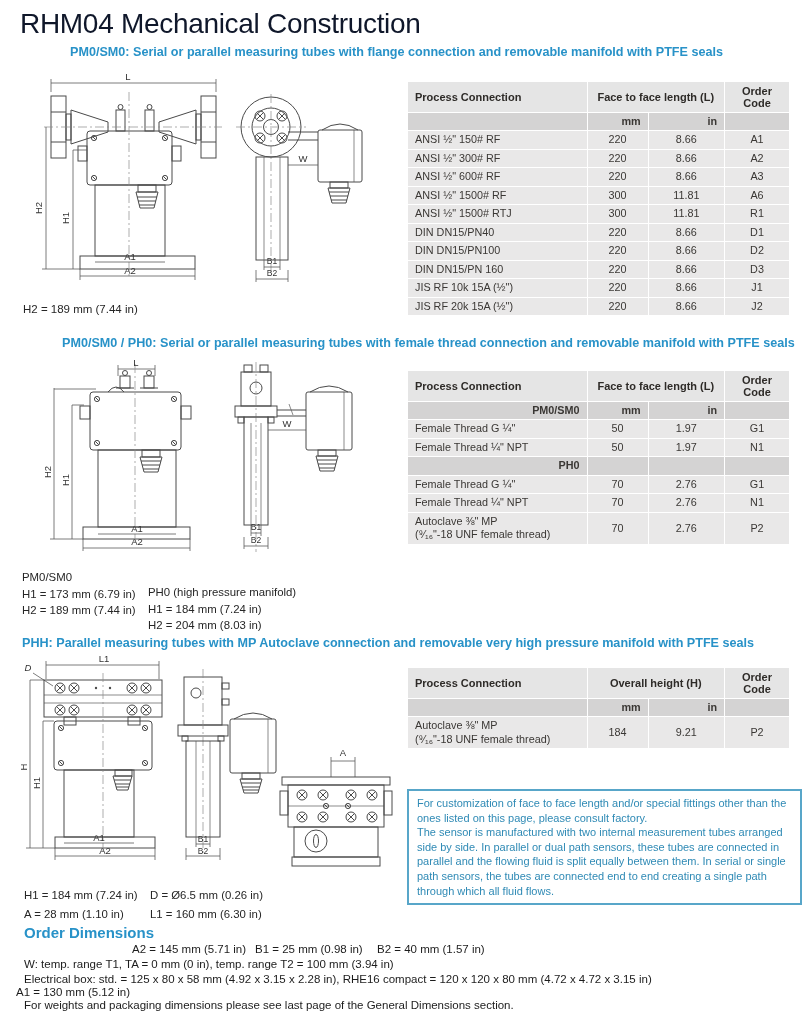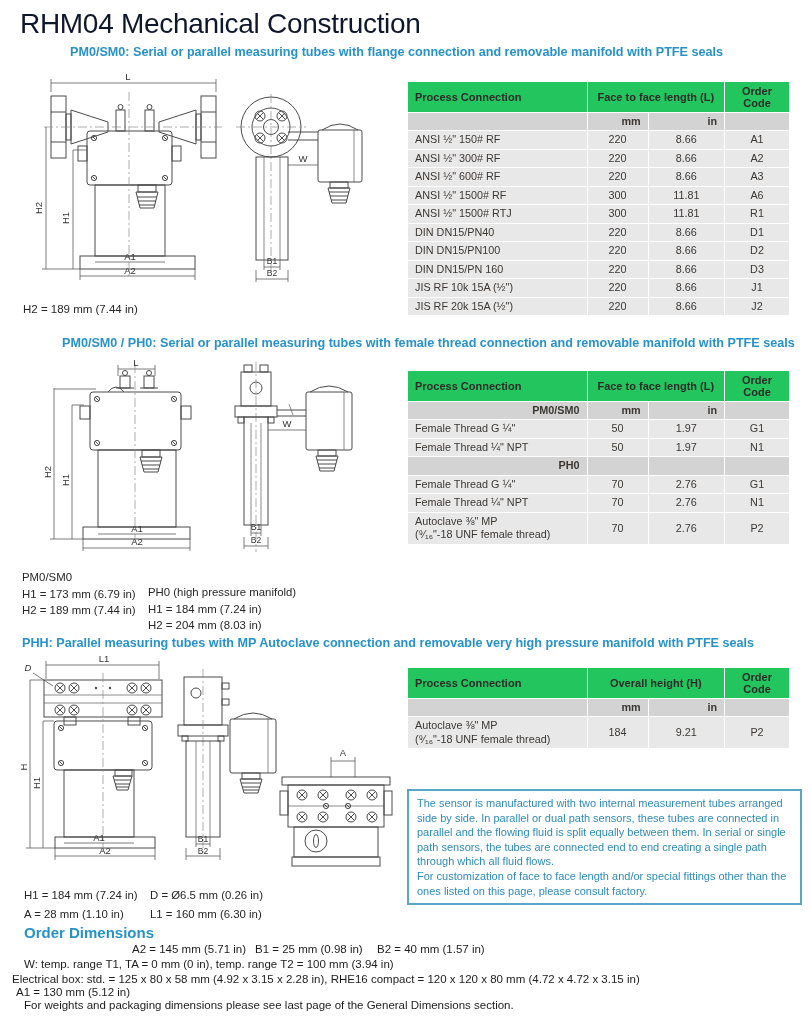--- a/index.html
+++ b/index.html
@@ -21,21 +21,21 @@
 
   table.spec{
     position:absolute;left:407px;width:383px;border-collapse:collapse;
     font-size:10.8px;color:#3a3734;table-layout:fixed;
   }
   table.t1{top:81px;}
   table.t2{top:370px;}
   table.t3{top:667px;}
   table.spec th, table.spec td{border:1.5px solid #ffffff;padding:2px 7px;vertical-align:middle;}
   table.spec thead th{
-    background:#22c55e;font-weight:bold;font-size:11px;color:#2e2b28;text-align:left;
+    background:#e5e5e5;font-weight:bold;font-size:11px;color:#2e2b28;text-align:left;
     padding:3px 7px;
   }
   table.spec thead th.c{text-align:center;}
   table.spec td{background:#e9e8e8;text-align:center;white-space:pre-line;line-height:1.25;}
   table.spec td:first-child{text-align:left;}
   table.spec tr.subhead td{background:#d4d3d3;font-weight:bold;text-align:right;}
   col.c-proc{width:47%;} col.c-mm{width:16%;} col.c-in{width:20%;} col.c-ord{width:17%;}
 
   .caption{font-size:11.5px;color:#262626;}
   .cap-fig1{left:23px;top:303px;}
@@ -579,30 +579,30 @@
         <td>Autoclave ⅜" MP
 (⁹⁄₁₆"-18 UNF female thread)</td>
         <td>184</td>
         <td>9.21</td>
         <td>P2</td>
       </tr>
     </tbody>
 </table>
 
 <div class="abs note-box">
+  <div>For customization of face to face length and/or special fittings other than the ones listed on this page, please consult factory.</div>
   <div>The sensor is manufactured with two internal measurement tubes arranged side by side. In parallel or dual path sensors, these tubes are connected in parallel and the flowing fluid is split equally between them. In serial or single path sensors, the tubes are connected end to end creating a single path through which all fluid flows.</div>
-  <div>For customization of face to face length and/or special fittings other than the ones listed on this page, please consult factory.</div>
 </div>
 
 <div class="abs dims3" style="left:24px;top:889px;">H1 = 184 mm (7.24 in)</div>
 <div class="abs dims3" style="left:150px;top:889px;">D = Ø6.5 mm (0.26 in)</div>
 <div class="abs dims3" style="left:24px;top:908px;">A = 28 mm (1.10 in)</div>
 <div class="abs dims3" style="left:150px;top:908px;">L1 = 160 mm (6.30 in)</div>
 
 <div class="abs common-head">Order Dimensions</div>
 <div class="abs common-line" style="left:16px;top:943px;margin-top:43px;">A1 = 130 mm (5.12 in)</div>
 <div class="abs common-line" style="left:132px;top:943px;">A2 = 145 mm (5.71 in)</div>
 <div class="abs common-line" style="left:255px;top:943px;">B1 = 25 mm (0.98 in)</div>
 <div class="abs common-line" style="left:377px;top:943px;">B2 = 40 mm (1.57 in)</div>
 <div class="abs common-line" style="left:24px;top:958px;">W: temp. range T1, TA = 0 mm (0 in), temp. range T2 = 100 mm (3.94 in)</div>
-<div class="abs common-line" style="left:12px;top:973px;">Electrical box: std. = 125 x 80 x 58 mm (4.92 x 3.15 x 2.28 in), RHE16 compact = 120 x 120 x 80 mm (4.72 x 4.72 x 3.15 in)</div>
+<div class="abs common-line" style="left:24px;top:973px;">Electrical box: std. = 125 x 80 x 58 mm (4.92 x 3.15 x 2.28 in), RHE16 compact = 120 x 120 x 80 mm (4.72 x 4.72 x 3.15 in)</div>
 
 <div class="abs common-line" style="left:24px;top:999px;">For weights and packaging dimensions please see last page of the General Dimensions section.</div>
 
 </body></html>

